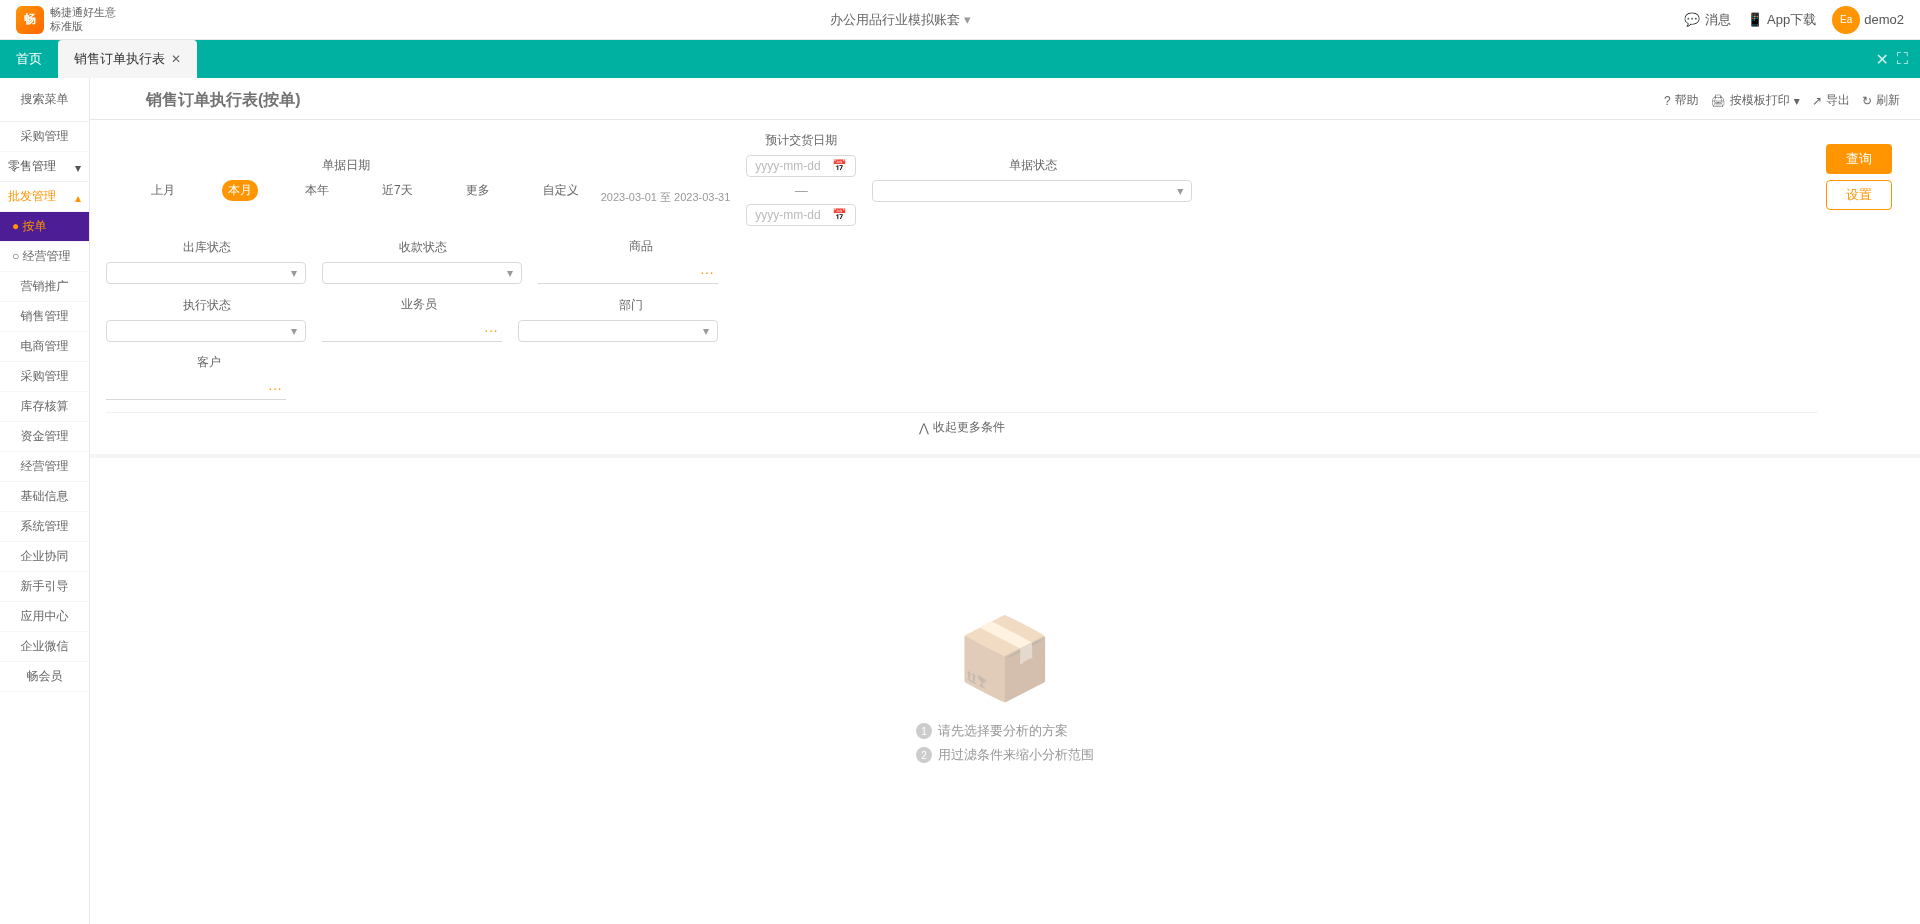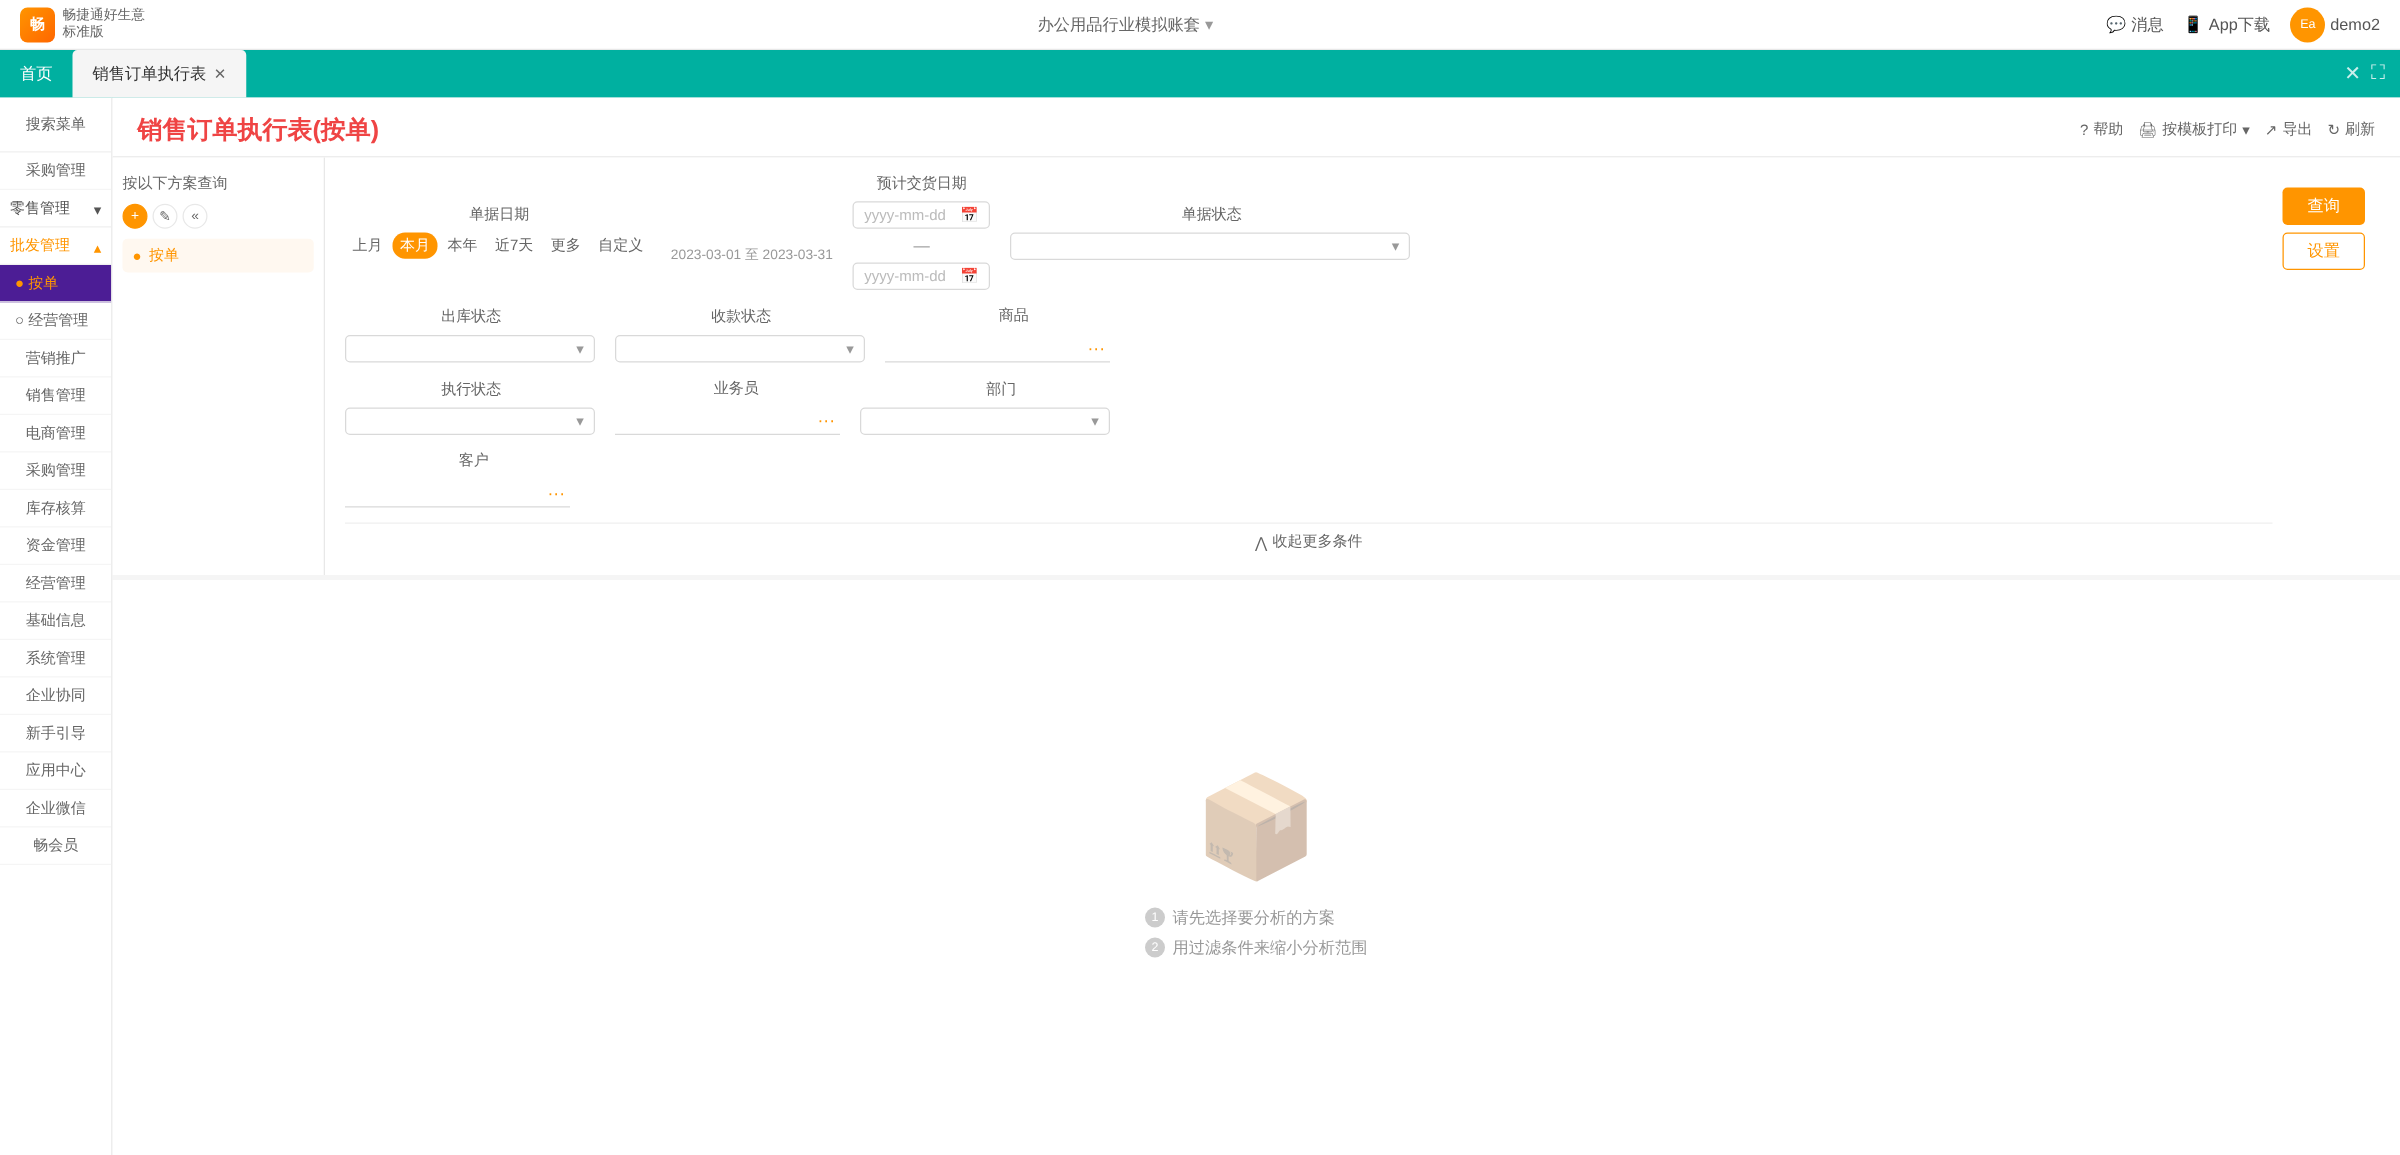--- a/index.html
+++ b/index.html
@@ -127,23 +127,24 @@
       border-bottom: 1px solid #e8e8e8;
       flex-shrink: 0;
     }
     .page-title-row {
       display: flex;
       align-items: center;
       justify-content: space-between;
       margin-bottom: 8px;
     }
     .page-title {
-      font-size: 20px;
+      font-size: 16px;
       font-weight: 600;
-      color: #ef4444;
+      color: #737373;
+      margin-left: 36px;
     }
     .page-actions { display: flex; align-items: center; gap: 12px; }
     .page-action-btn { display: flex; align-items: center; gap: 4px; font-size: 12px; color: #666; cursor: pointer; }
 
     
     .filter-panel {
       display: flex;
       background: #fff;
       flex-shrink: 0;
     }
@@ -161,21 +162,21 @@
     .filter-left-item.active { background: #fff8f0; color: #ff9500; }
 
     .filter-right {
       flex: 1;
       padding: 12px 16px;
     }
     .filter-row { display: flex; align-items: center; gap: 16px; margin-bottom: 12px; flex-wrap: wrap; }
     .filter-group { display: flex; align-items: center; gap: 6px; flex-direction: column; }
     .filter-label { font-size: 12px; color: #666; white-space: nowrap; min-width: 50px; text-align: right; }
     .date-tabs { display: flex; gap: 2px; }
-    .date-tab { padding: 2px 6px; font-size: 12px; color: #666; cursor: pointer; border-radius: 2px; }
+    .date-tab { padding: 2px 6px; font-size: 12px; color: #666; cursor: pointer; border-radius: 2px; margin-left: 39px; }
     .date-tab.active { background: #ff9500; color: #fff; border-radius: 10px; }
     .date-input { border: 1px solid #d9d9d9; border-radius: 4px; padding: 3px 8px; font-size: 12px; color: #bbb; width: 110px; display: flex; align-items: center; justify-content: space-between; }
     .date-separator { color: #999; }
     .filter-select { border: 1px solid #d9d9d9; border-radius: 4px; padding: 3px 8px; font-size: 12px; color: #999; display: flex; align-items: center; justify-content: space-between; min-width: 200px; cursor: pointer; }
     .filter-select-wide { min-width: 320px; }
     .filter-input-more { border: none; border-bottom: 1px solid #d9d9d9; padding: 3px 4px; font-size: 12px; color: #999; width: 180px; display: flex; align-items: center; justify-content: flex-end; }
     .filter-dots { color: #ff9500; cursor: pointer; font-size: 14px; }
     .collapse-btn { display: flex; align-items: center; justify-content: center; padding: 6px; color: #666; font-size: 12px; cursor: pointer; gap: 4px; border-top: 1px solid #f0f0f0; }
 
     
@@ -326,34 +327,20 @@
           <div class="page-action-btn">
             <span>↻</span>
             <span>刷新</span>
           </div>
         </div>
       </div>
     </div>
 
     <div class="filter-panel">
 
-      <div class="filter-left">
-        <div class="filter-left-title">
-          <span>按以下方案查询</span>
-        </div>
-        <div class="filter-left-actions">
-          <div class="icon-btn primary">+</div>
-          <div class="icon-btn">✎</div>
-          <div class="icon-btn">«</div>
-        </div>
-        <div class="filter-left-item active">
-          <span style="color:#ff9500;">●</span>
-          <span>按单</span>
-        </div>
-      </div>
 
       <div class="filter-right">
 
         <div style="display:flex; align-items:flex-start; gap:8px;">
           <div style="flex:1;">
 
             <div class="filter-row">
               <div class="filter-group">
                 <span class="filter-label">单据日期</span>
                 <div class="date-tabs">

